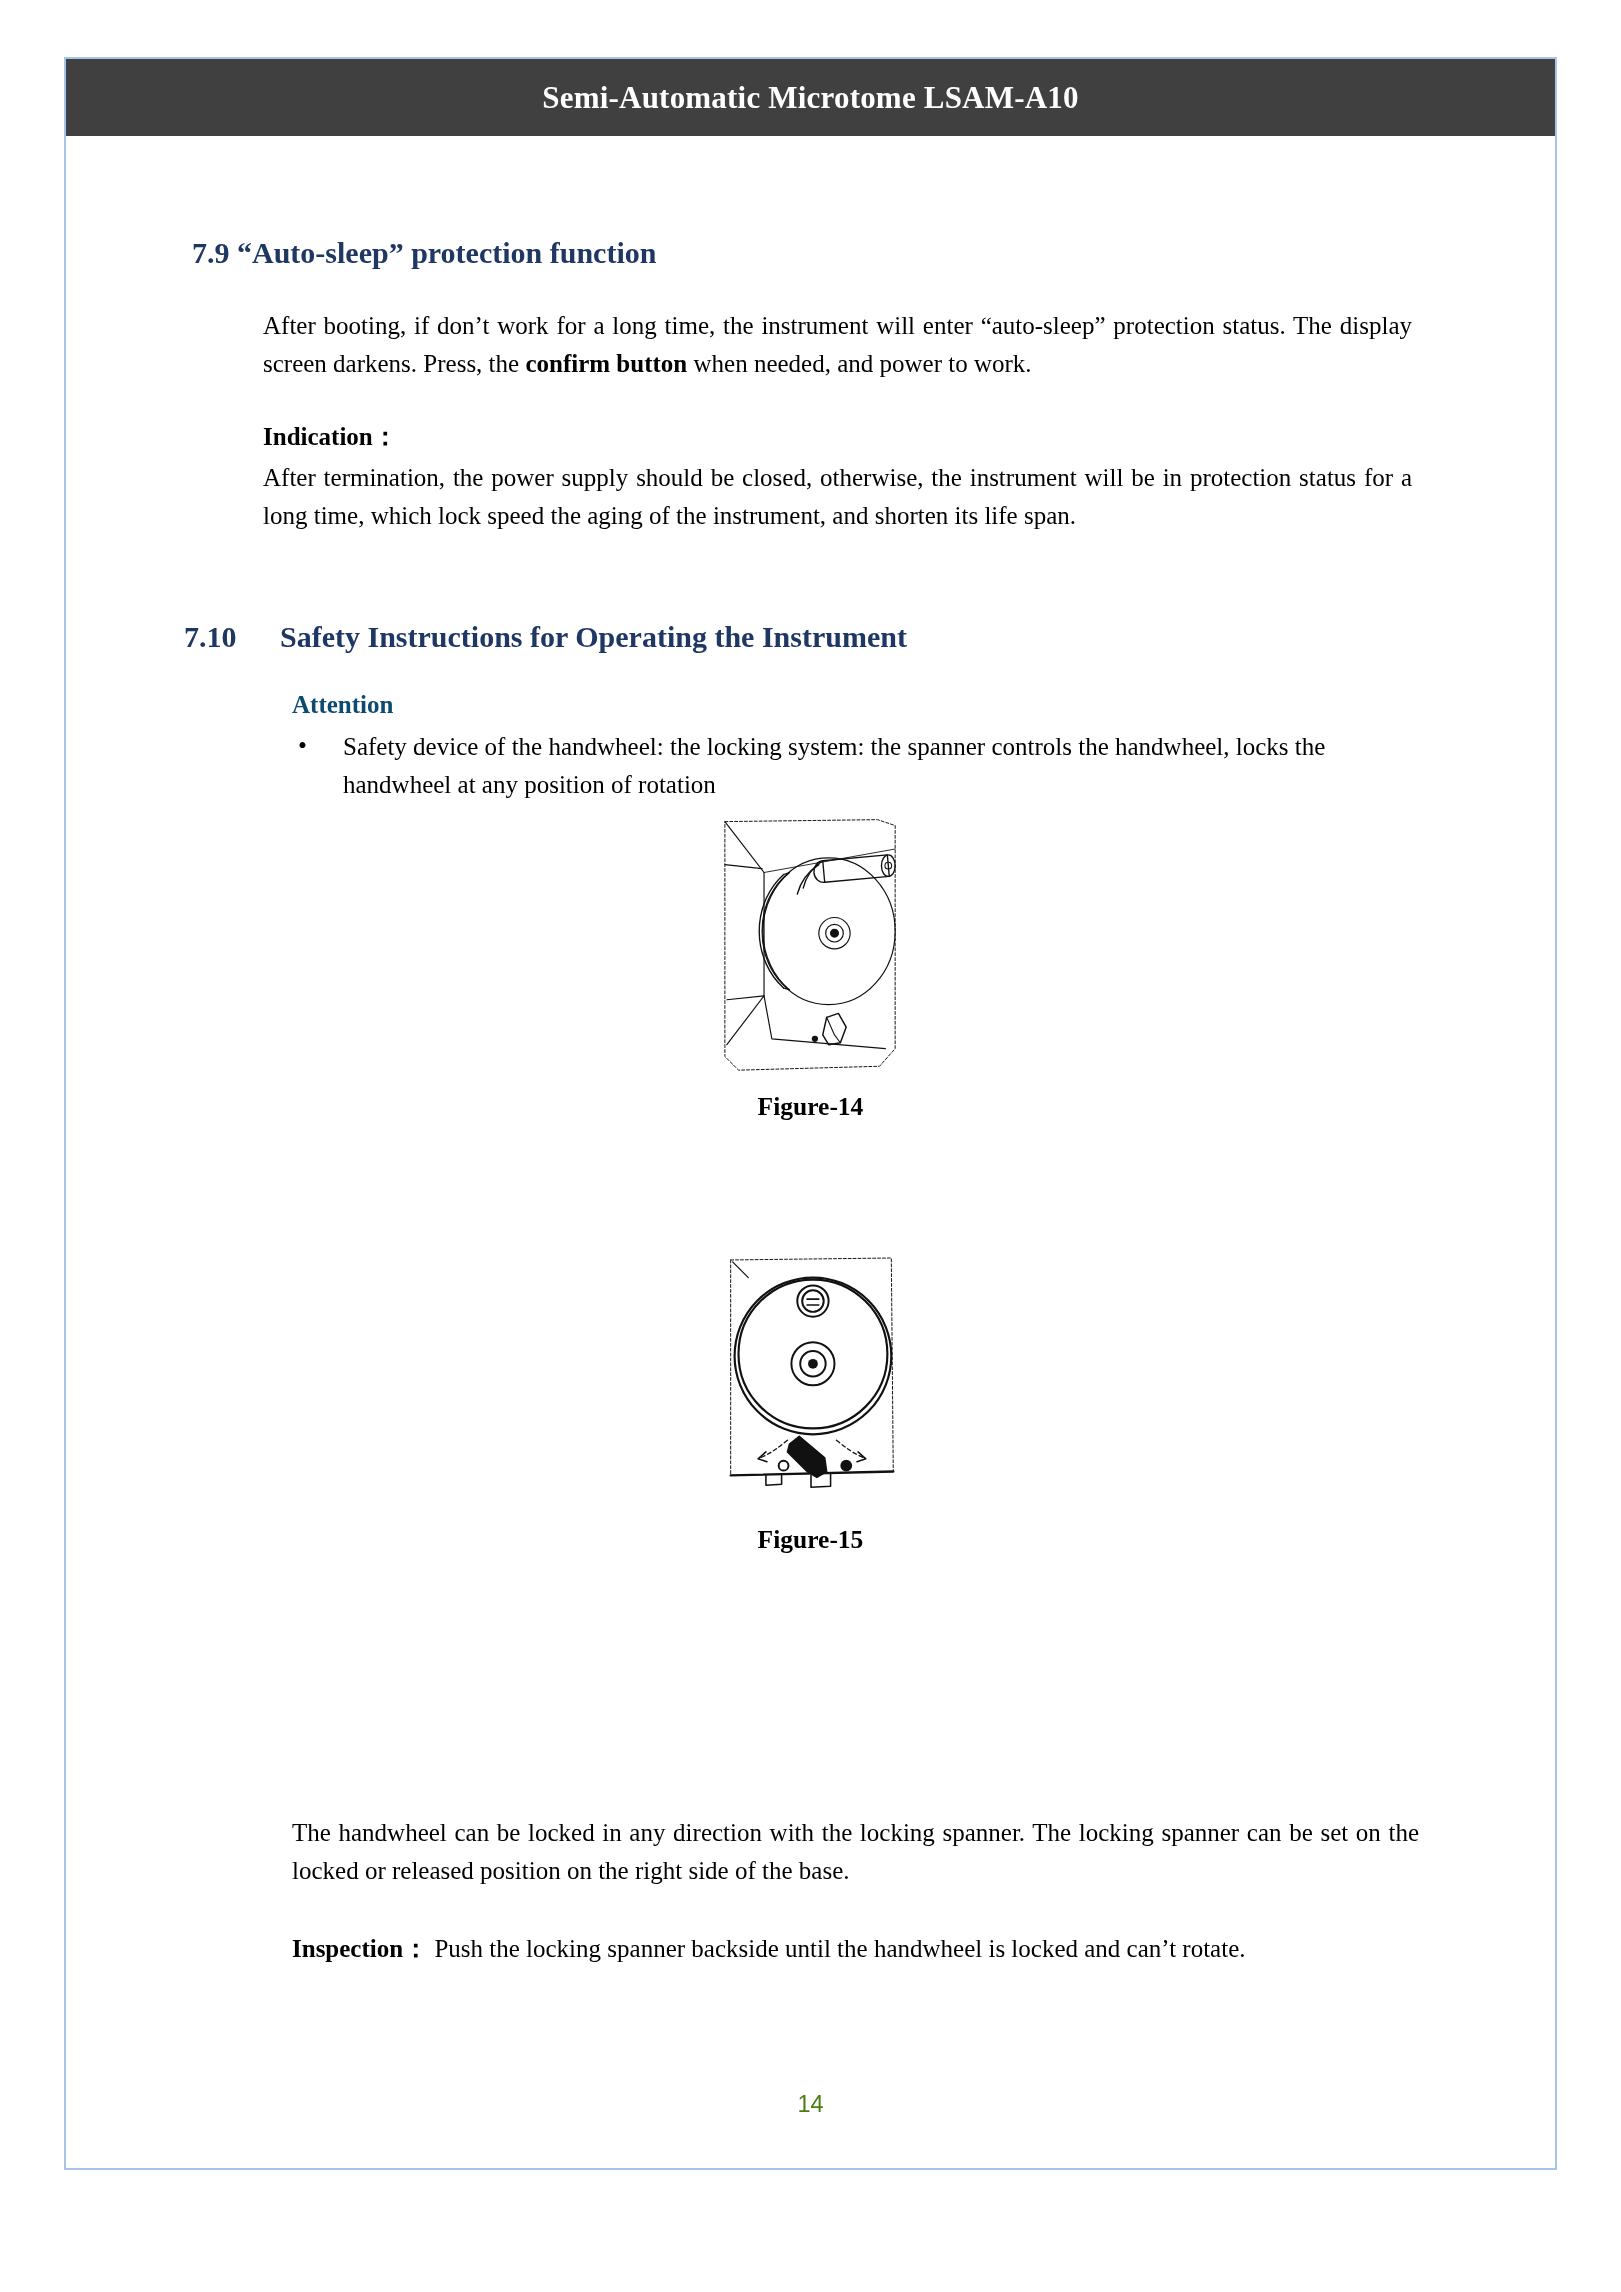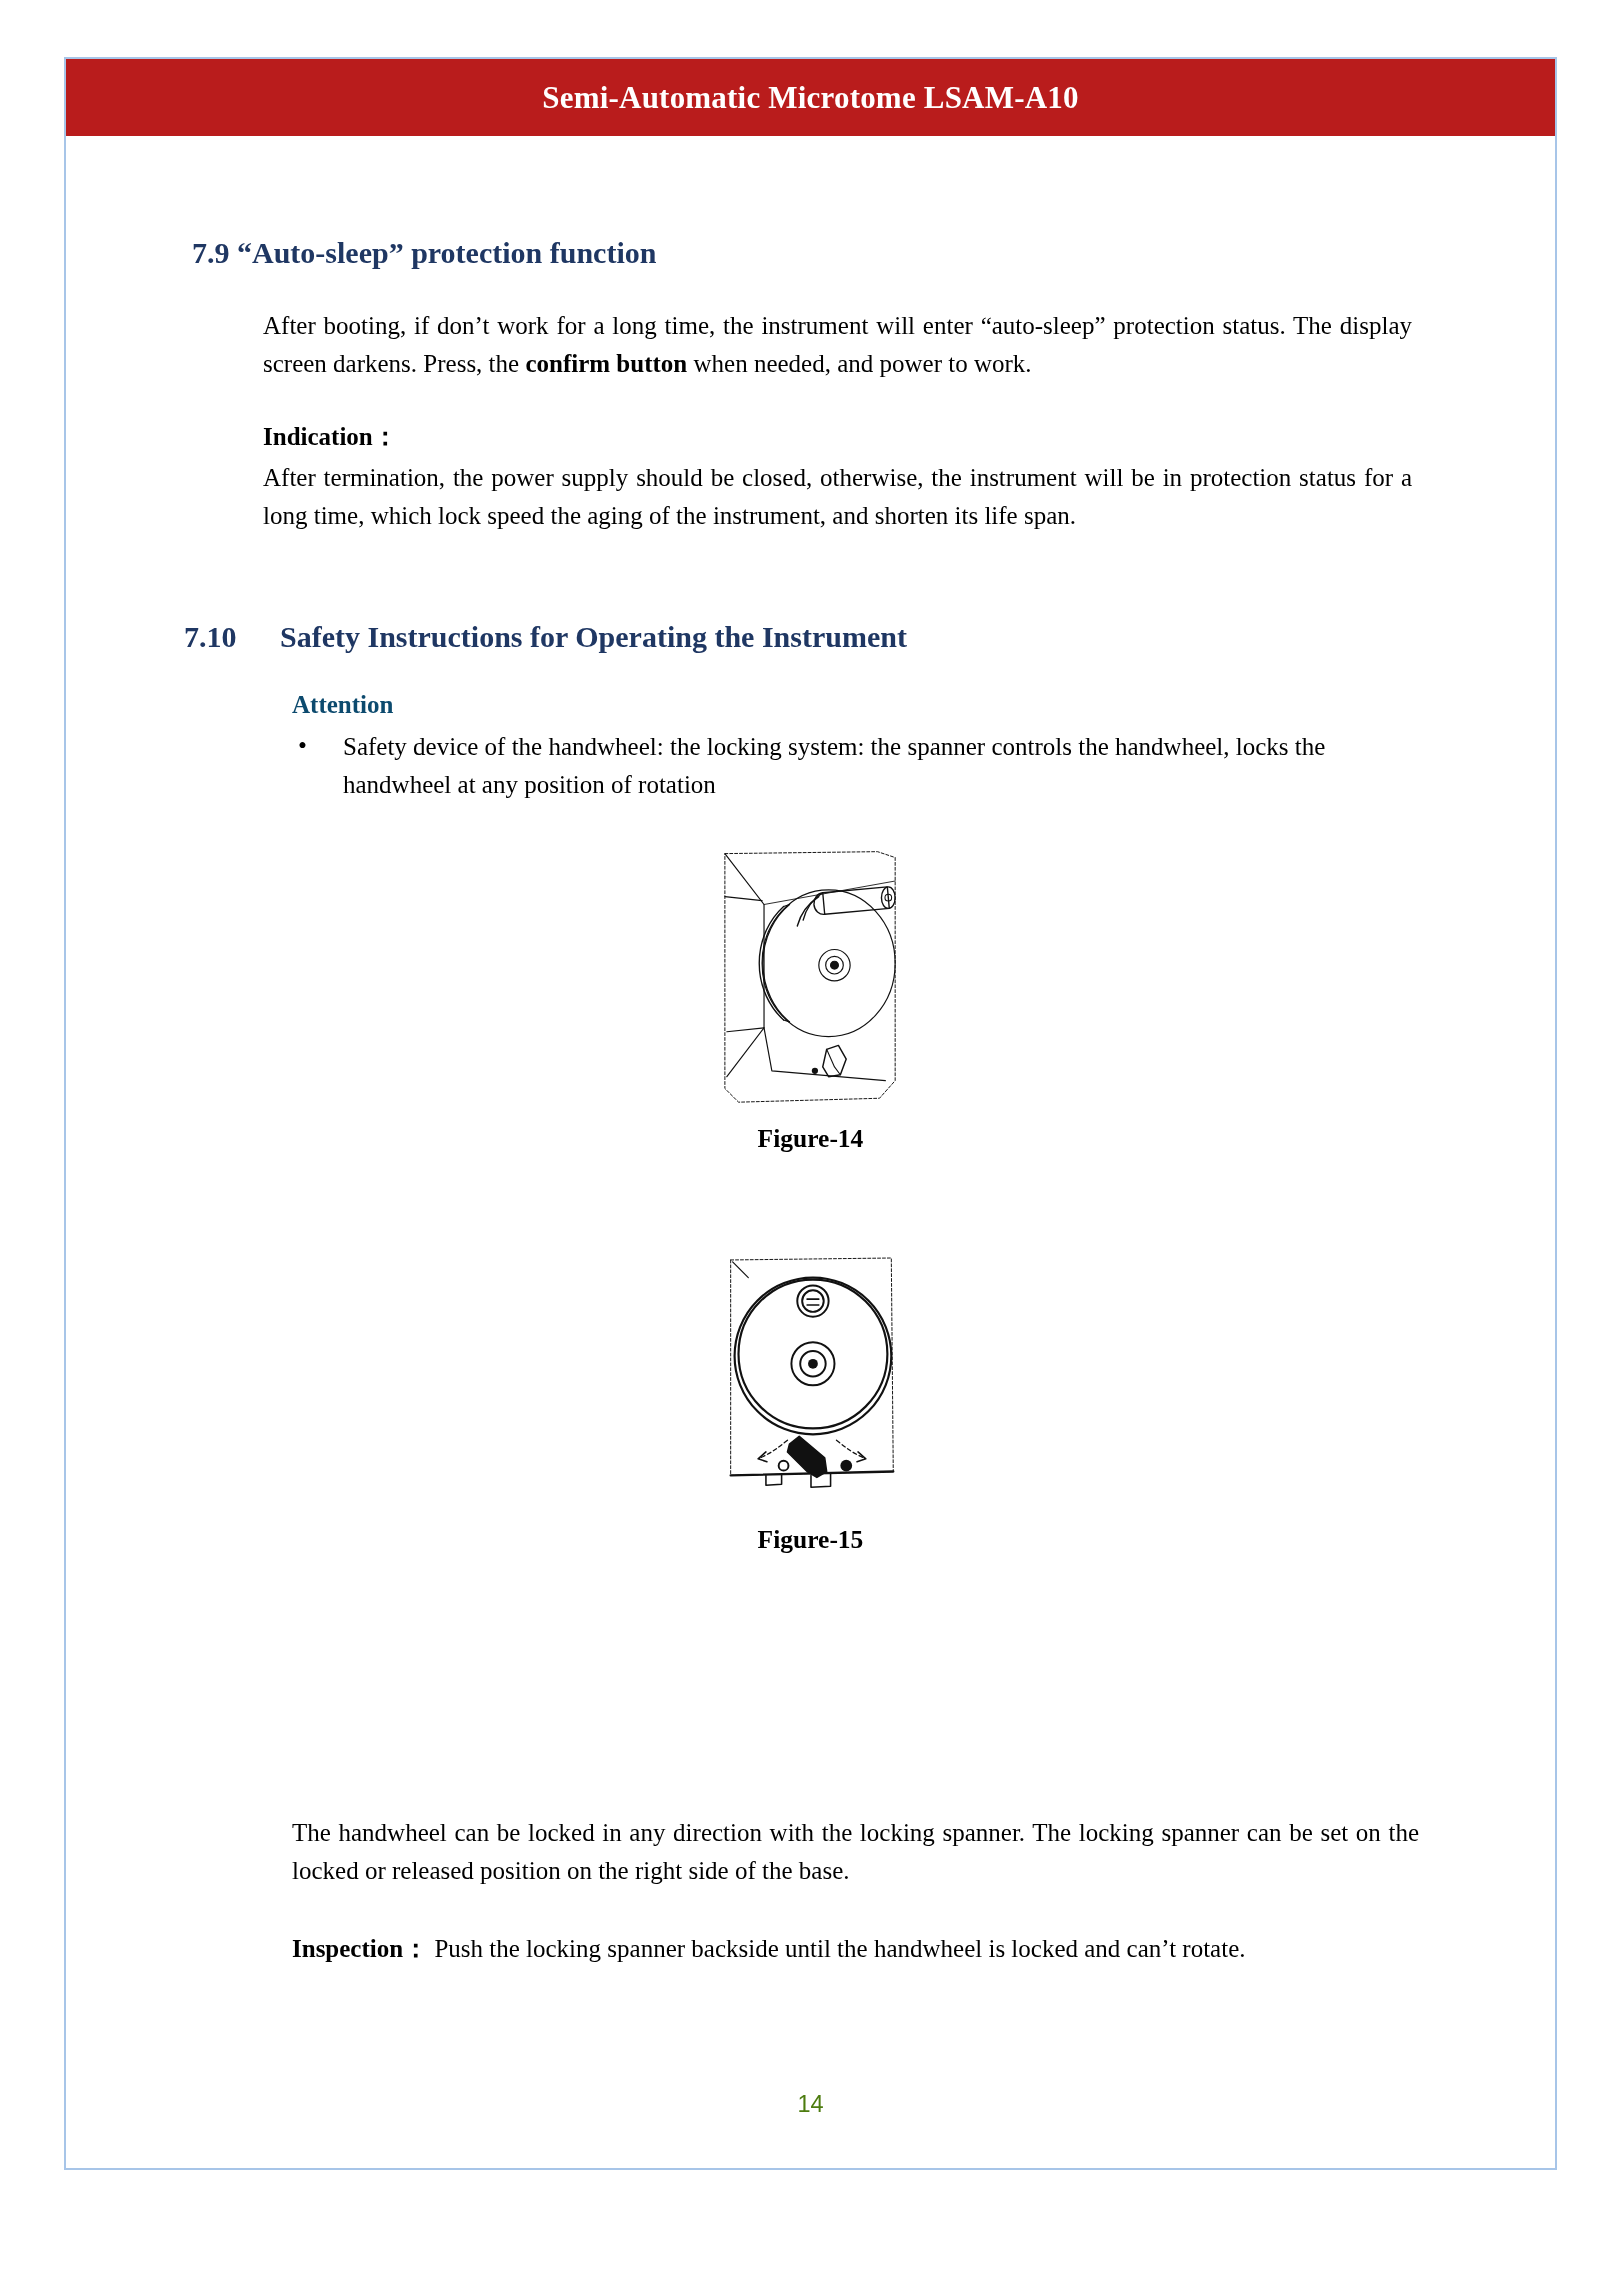--- a/index.html
+++ b/index.html
@@ -36,21 +36,21 @@
     pointer-events: none;
   }
 
   
   #header-band {
     position: absolute;
     left: 66px;
     top: 59px;
     width: 1489px;
     height: 77px;
-    background: #b91c1c;
+    background: #404040;
     display: flex;
     align-items: center;
     justify-content: center;
   }
 
   #header-title {
     color: #ffffff;
     font-family: "Liberation Serif", "DejaVu Serif", serif;
     font-weight: bold;
     font-size: 31px;
@@ -164,21 +164,21 @@
   #bullets li:last-child { text-align: left; }
 
   
   .figure-block {
     position: absolute;
     left: 0;
     width: 1621px;
     text-align: center;
   }
 
-  #figure-14-block { top: 700px; }
+  #figure-14-block { top: 668px; }
   #figure-15-block { top: 1108px; }
 
   .figure-caption {
     font-family: "Liberation Serif", "DejaVu Serif", serif;
     font-weight: bold;
     font-size: 25.5px;
     color: #000;
     margin-top: 13.7px;
   }
 

